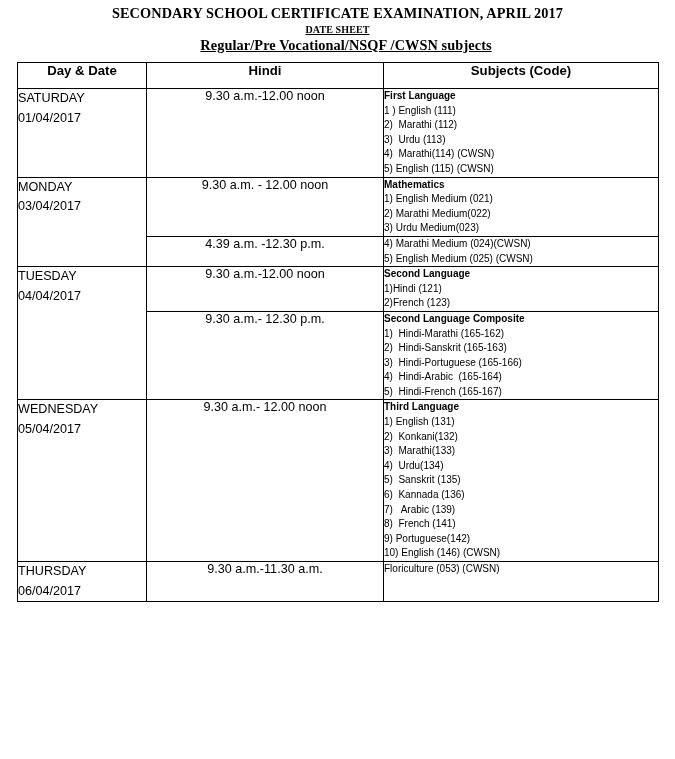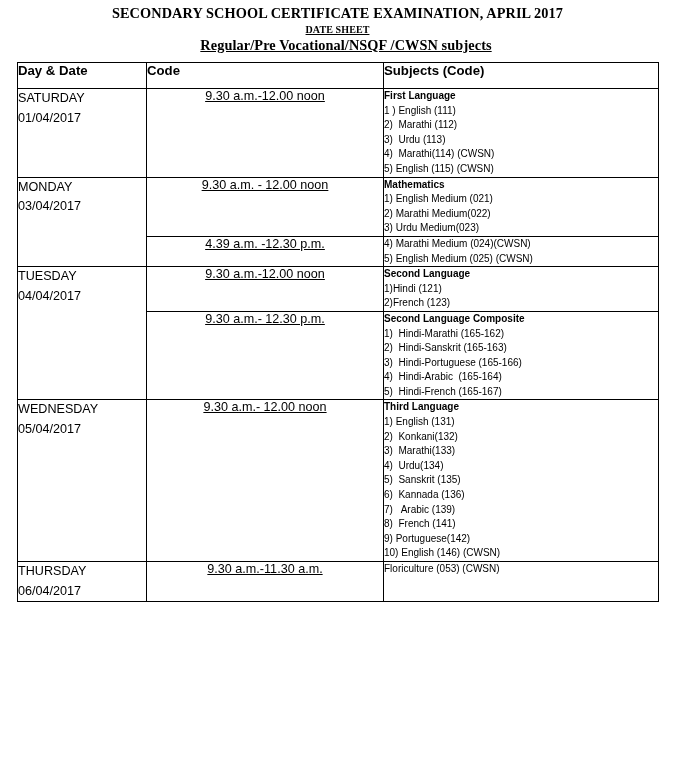--- a/index.html
+++ b/index.html
@@ -62,21 +62,21 @@
   table.datesheet th {
     border: 1.6px solid #000;
     vertical-align: top;
     padding: 0;
   }
   .col-day   { width: 129px; }
   .col-time  { width: 237px; }
   .col-subj  { width: 275px; }
 
   thead th {
-    text-align: left;
+    text-align: center;
     font-weight: bold;
     font-size: 13.2px;
     height: 25px;
     vertical-align: middle;
     padding: 2px 0;
   }
 
   
   .day-cell {
     vertical-align: middle;
@@ -86,21 +86,20 @@
   }
   .day-cell .dow { display: block; }
   .day-cell .date { display: block; }
 
   
   .time-cell {
     vertical-align: middle;
     text-align: center;
     font-size: 12.6px;
     padding: 4px 6px;
-    text-decoration: underline;
   }
 
   
   .subj-cell {
     padding: 5px 4px 5px 8px;
     font-size: 10px;
     line-height: 1.46;
   }
   .subj-cell .grp-title {
     font-weight: bold;
@@ -130,21 +129,21 @@
   <div class="table-wrap">
     <table class="datesheet">
       <colgroup>
         <col class="col-day">
         <col class="col-time">
         <col class="col-subj">
       </colgroup>
       <thead>
         <tr>
           <th>Day &amp; Date</th>
-          <th>Code</th>
+          <th>Hindi</th>
           <th>Subjects (Code)</th>
         </tr>
       </thead>
       <tbody id="table-body">
           <tr>
             <td class="day-cell" rowspan="1">
               <span class="dow">SATURDAY</span>
               <span class="date">01/04/2017</span>
             </td>
             <td class="time-cell">9.30 a.m.-12.00 noon</td>

